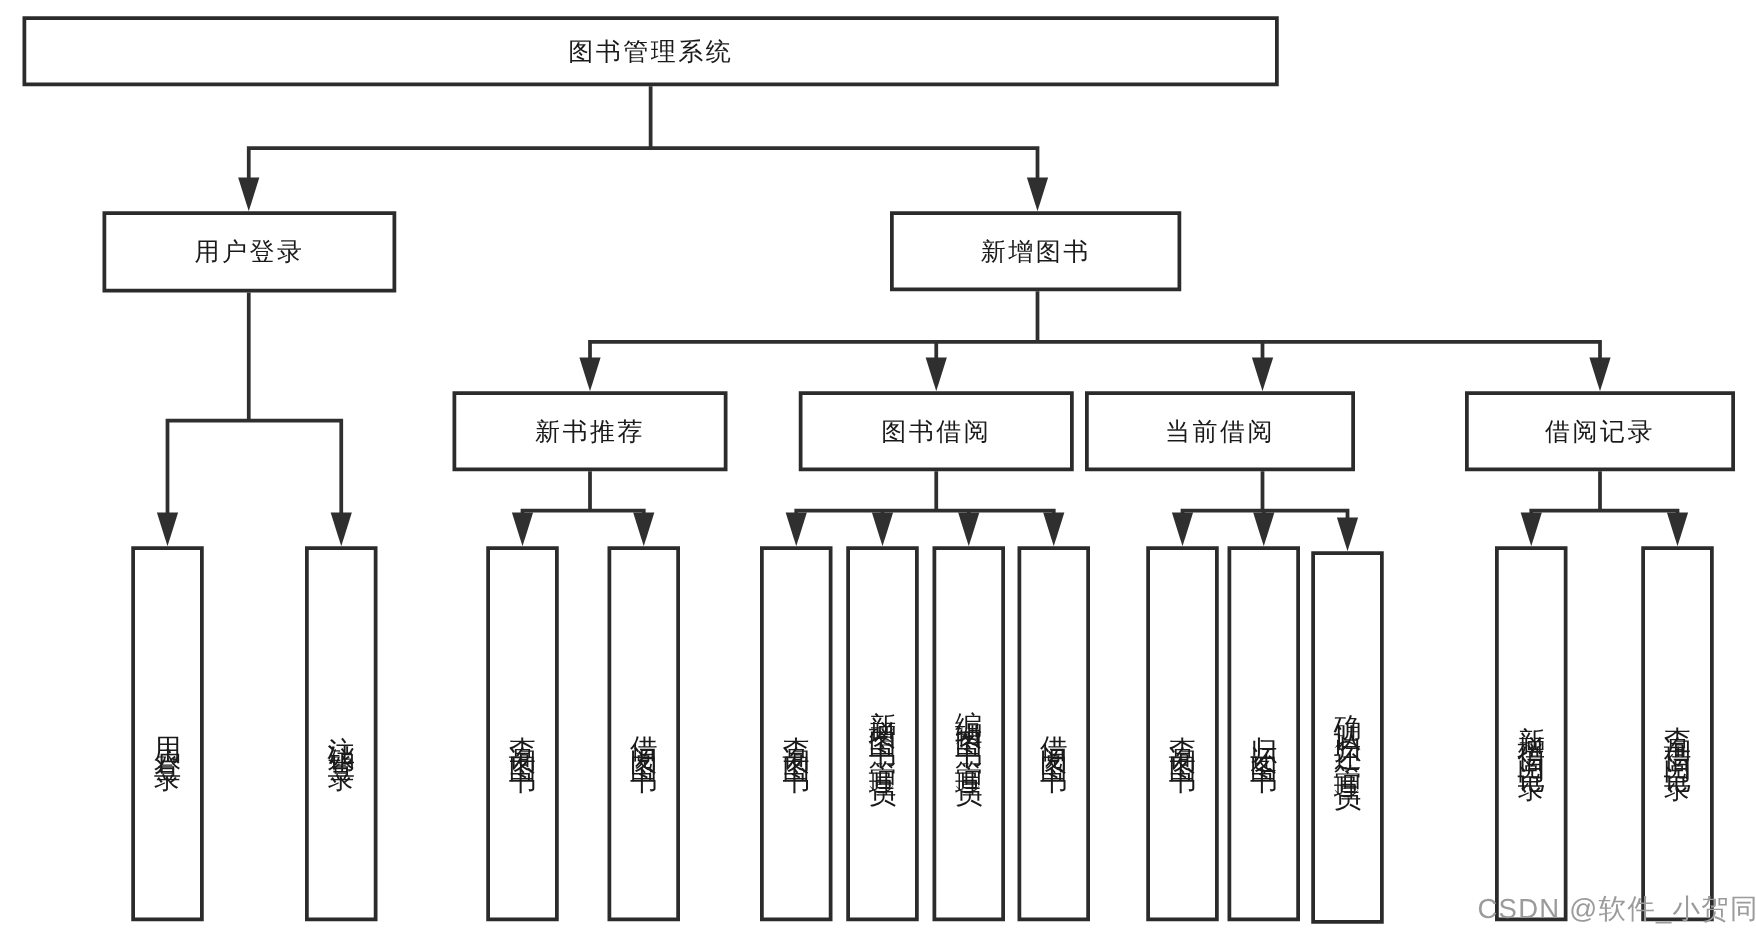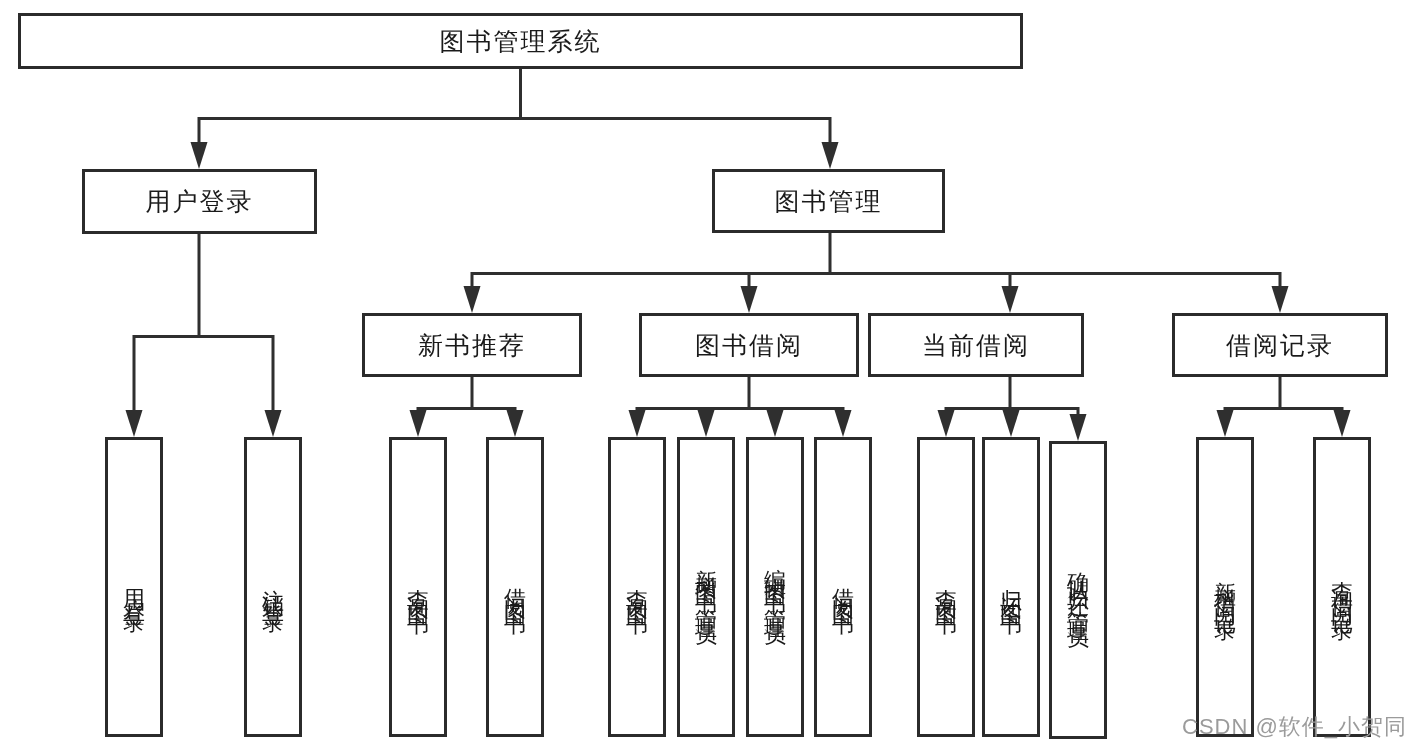--- a/index.html
+++ b/index.html
@@ -18,21 +18,21 @@
     overflow:hidden;
   }
   .wires{position:absolute;left:0;top:0;width:1405px;height:747px;z-index:0;}
   .node{
     position:absolute;
     box-sizing:border-box;
     background:var(--fill);
     border:3px solid var(--border);
     display:flex;align-items:center;justify-content:center;
     color:var(--text);
-    font-size:25px;
+    font-size:20px;
     letter-spacing:2px;
     z-index:1;
     white-space:nowrap;
   }
   .vnode{
     position:absolute;
     box-sizing:border-box;
     background:var(--fill);
     border:3px solid var(--border);
     display:flex;align-items:center;justify-content:center;
@@ -114,21 +114,21 @@
   </svg>
 
   <div class="node" style="left:18px;top:13px;width:1005px;height:56px;">
     <span>图书管理系统</span>
   </div>
 
   <div class="node" style="left:82px;top:169px;width:235px;height:65px;">
     <span>用户登录</span>
   </div>
   <div class="node" style="left:712px;top:169px;width:233px;height:64px;">
-    <span>图书管理</span>
+    <span>新增图书</span>
   </div>
 
   <div class="node" style="left:639px;top:313px;width:220px;height:64px;">
     <span>图书借阅</span>
   </div>
   <div class="node" style="left:362px;top:313px;width:220px;height:64px;">
     <span>新书推荐</span>
   </div>
   <div class="node" style="left:868px;top:313px;width:216px;height:64px;">
     <span>当前借阅</span>

